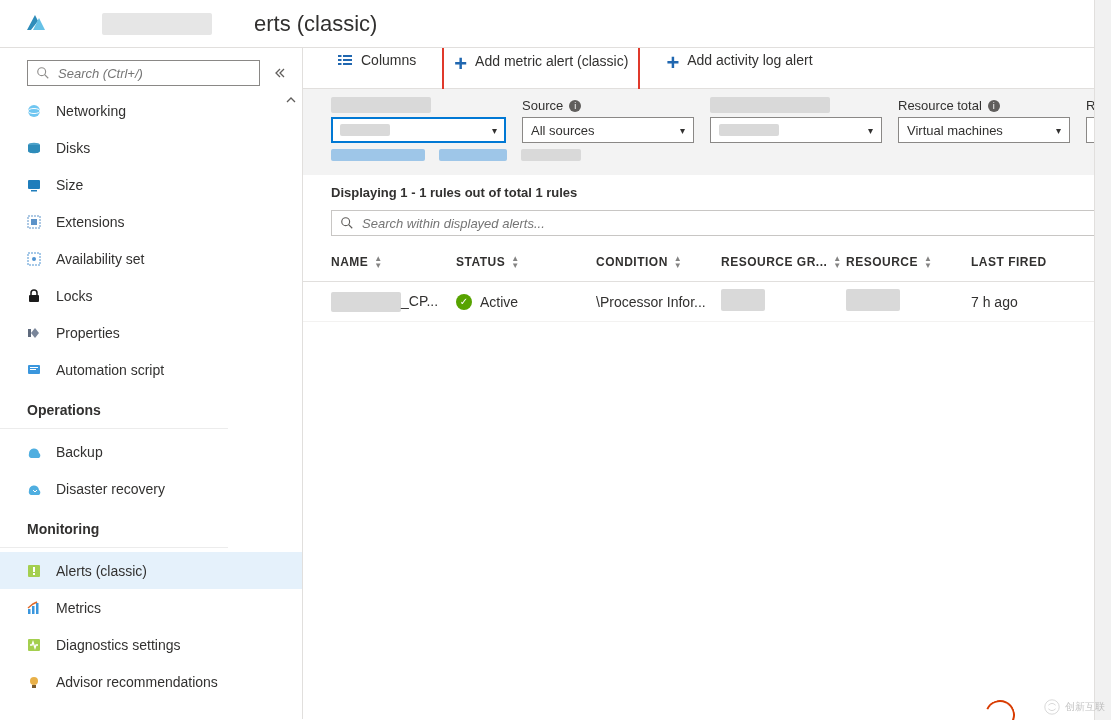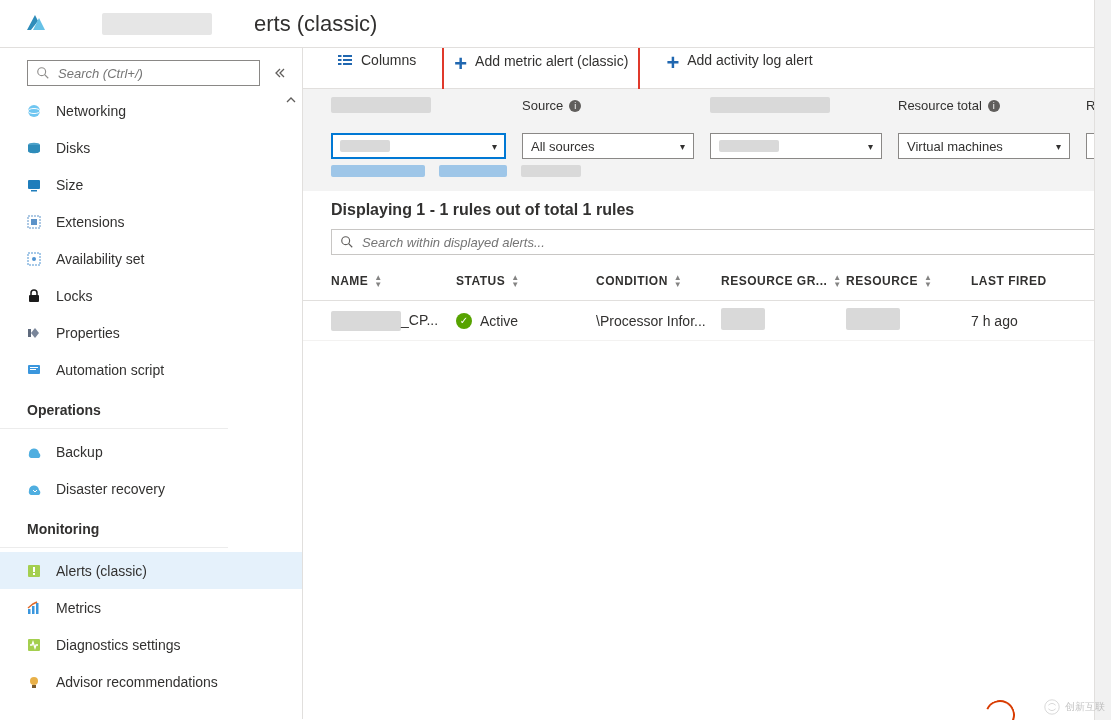--- a/index.html
+++ b/index.html
@@ -33,30 +33,30 @@
   
   .content { flex: 1; display: flex; flex-direction: column; overflow: hidden; }
 
   .toolbar { height: 41px; display: flex; align-items: center; padding-left: 28px; gap: 20px; border-bottom: 1px solid #e1dfdd; }
   .tool-btn { display: flex; gap: 8px; height: 32px; padding: 0 6px; cursor: pointer; font-size: 14px; }
   .tool-btn.highlighted { border: 2px solid #e0392b; padding: 6px 10px; height: 50px; margin-top: 4px; }
   .plus-icon { color: #2067b0; font-size: 22px; font-weight: 700; line-height: 1; }
 
   .filter-bar { background: #f3f3f3; padding: 8px 0 14px 28px; display: flex; flex-direction: column; gap: 6px; }
   .filter-row { display: flex; gap: 16px; align-items: flex-end; }
-  .filter-group { display: flex; flex-direction: column; gap: 20px; }
+  .filter-group { display: flex; flex-direction: column; gap: 4px; }
   .filter-label { font-size: 13px; display: flex; align-items: center; gap: 6px; }
   .info-circle { width: 12px; height: 12px; border-radius: 50%; background: #605e5c; color: #fff; font-size: 9px; display: inline-flex; align-items: center; justify-content: center; }
   .dropdown { border: 1px solid #8a8886; background: #fff; height: 26px; display: flex; align-items: center; justify-content: space-between; padding: 0 8px; font-size: 13px; cursor: pointer; }
   .dropdown.bluef { border: 1px solid #0078d4; box-shadow: 0 0 0 1px #0078d4 inset; }
   .dropdown .chev { font-size: 10px; }
   .redact { background: #d9d9d9; display: inline-block; height: 16px; border-radius: 2px; }
   .redact.blue { background: #9ec6e8; height: 12px; }
 
-  .result-header { padding: 10px 0 10px 28px; font-size: 16px; font-weight: 600; }
+  .result-header { padding: 10px 0 10px 28px; font-size: 13px; font-weight: 600; }
   .table-search { margin: 0 0 0 28px; border: 1px solid #c8c6c4; height: 26px; display: flex; align-items: center; padding: 4px 8px; }
   .table-search input { border: none; outline: none; font-size: 13px; font-style: italic; color: #605e5c; flex: 1; margin-left: 8px; }
 
   .data-head { display: flex; padding-left: 28px; height: 40px; align-items: center; border-bottom: 1px solid #e1dfdd; margin-top: 6px; }
   .data-head .th { font-size: 12px; font-weight: 600; letter-spacing: .5px; display: flex; align-items: flex-start; gap: 6px; cursor: pointer; }
   .sort-arrows { font-size: 8px; opacity: .6; display: flex; flex-direction: column; line-height: 7px; }
 
   .data-row { display: flex; padding-left: 28px; height: 40px; align-items: center; border-bottom: 1px solid #f3f2f1; font-size: 14px; }
   .c-name { width: 125px; }
   .c-status { width: 140px; display: flex; align-items: center; gap: 8px; }

